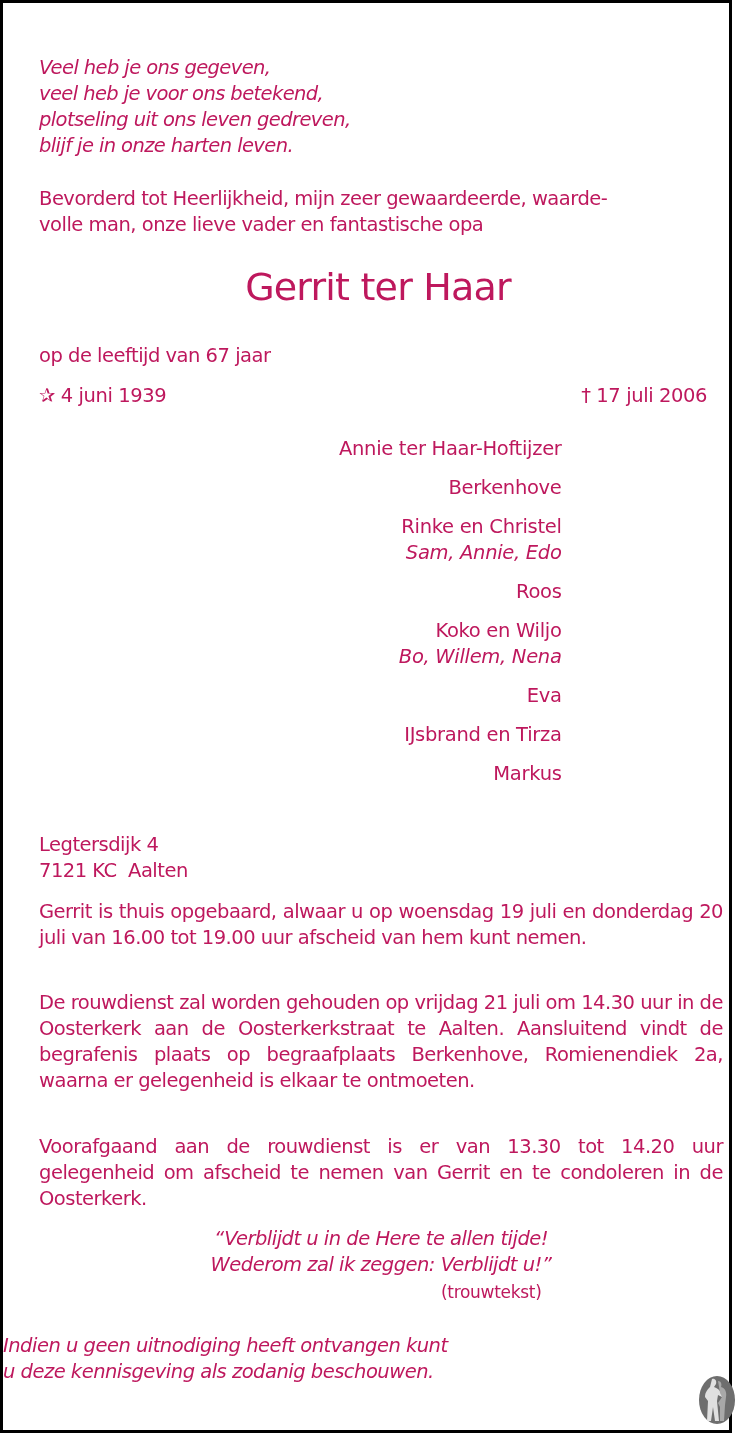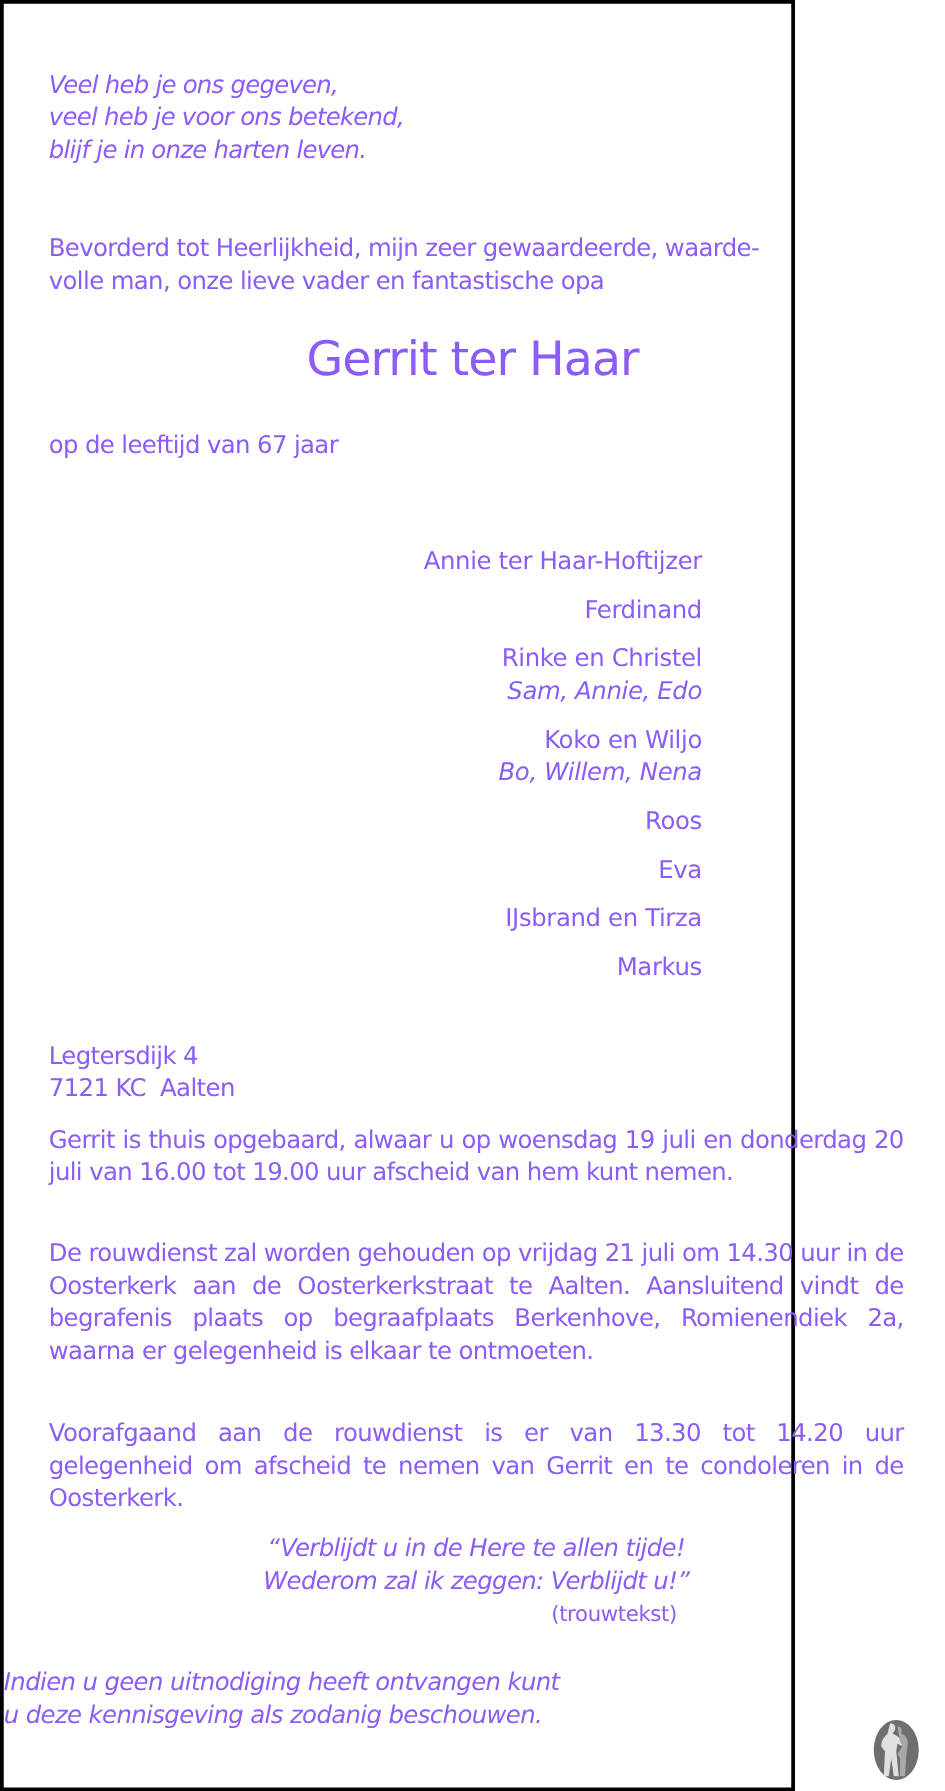--- a/index.html
+++ b/index.html
@@ -1,23 +1,23 @@
 <!DOCTYPE html>
 <html><head>
 <meta charset="utf-8">
 <style>
   html, body { margin: 0; padding: 0; background: #fff; }
   body { width: 756px; height: 1433px; overflow: hidden; }
   .card {
     position: absolute; left: 0; top: 0;
-    width: 636px; height: 1433px;
+    width: 732px; height: 1433px;
     box-sizing: border-box;
     border: 3px solid #000;
     background: #fff;
-    color: #8b5cf6;
+    color: #be185d;
     font-family: "DejaVu Sans", "Liberation Sans", sans-serif;
     font-size: 19.5px;
     letter-spacing: -0.3px;
   }
   .abs { position: absolute; white-space: nowrap; }
   .poem { left: 36px; top: 52px; font-style: italic; line-height: 26px; letter-spacing: -0.6px; }
   .intro { left: 36px; top: 183px; line-height: 26px; width: 684px; white-space: normal; text-align: justify; letter-spacing: -0.5px; }
   .name { left: 0; width: 750px; top: 262px; text-align: center; font-size: 38px; letter-spacing: -0.8px; }
   .age { left: 36px; top: 341px; letter-spacing: -0.5px; }
   .born-row { left: 36px; top: 381px; width: 668px; display: flex; justify-content: space-between; letter-spacing: -0.4px; }
@@ -36,51 +36,62 @@
   .logo { left: 695px; top: 1372px; width: 38px; height: 50px; }
 </style>
 </head>
 <body>
 
 <div class="card">
 
   <div class="abs poem">
     <div>Veel heb je ons gegeven,</div>
     <div>veel heb je voor ons betekend,</div>
+    <div>plotseling uit ons leven gedreven,</div>
     <div>blijf je in onze harten leven.</div>
   </div>
 
   <div class="abs intro">
     <div>Bevorderd tot Heerlijkheid, mijn zeer gewaardeerde, waarde-</div>
     <div>volle man, onze lieve vader en fantastische opa</div>
 
   </div>
 
   <div class="abs name">Gerrit ter Haar</div>
 
   <div class="abs age">op de leeftijd van 67 jaar</div>
 
+  <div class="abs born-row">
+    <span>
+      <span>✰</span>
+      <span>4 juni 1939</span>
+    </span>
+    <span>
+      <span>†</span>
+      <span>17 juli 2006</span>
+    </span>
+  </div>
 
   <div class="abs fam">
     <div class="grp">
       <div class="row">Annie ter Haar-Hoftijzer</div>
     </div>
     <div class="grp">
-      <div class="row">Ferdinand</div>
+      <div class="row">Berkenhove</div>
     </div>
     <div class="grp">
       <div class="row">Rinke en Christel</div>
       <div class="row kids">Sam, Annie, Edo</div>
     </div>
     <div class="grp">
+      <div class="row">Roos</div>
+    </div>
+    <div class="grp">
       <div class="row">Koko en Wiljo</div>
       <div class="row kids">Bo, Willem, Nena</div>
-    </div>
-    <div class="grp">
-      <div class="row">Roos</div>
     </div>
     <div class="grp">
       <div class="row">Eva</div>
     </div>
     <div class="grp">
       <div class="row">IJsbrand en Tirza</div>
     </div>
     <div class="grp">
       <div class="row">Markus</div>
     </div>

